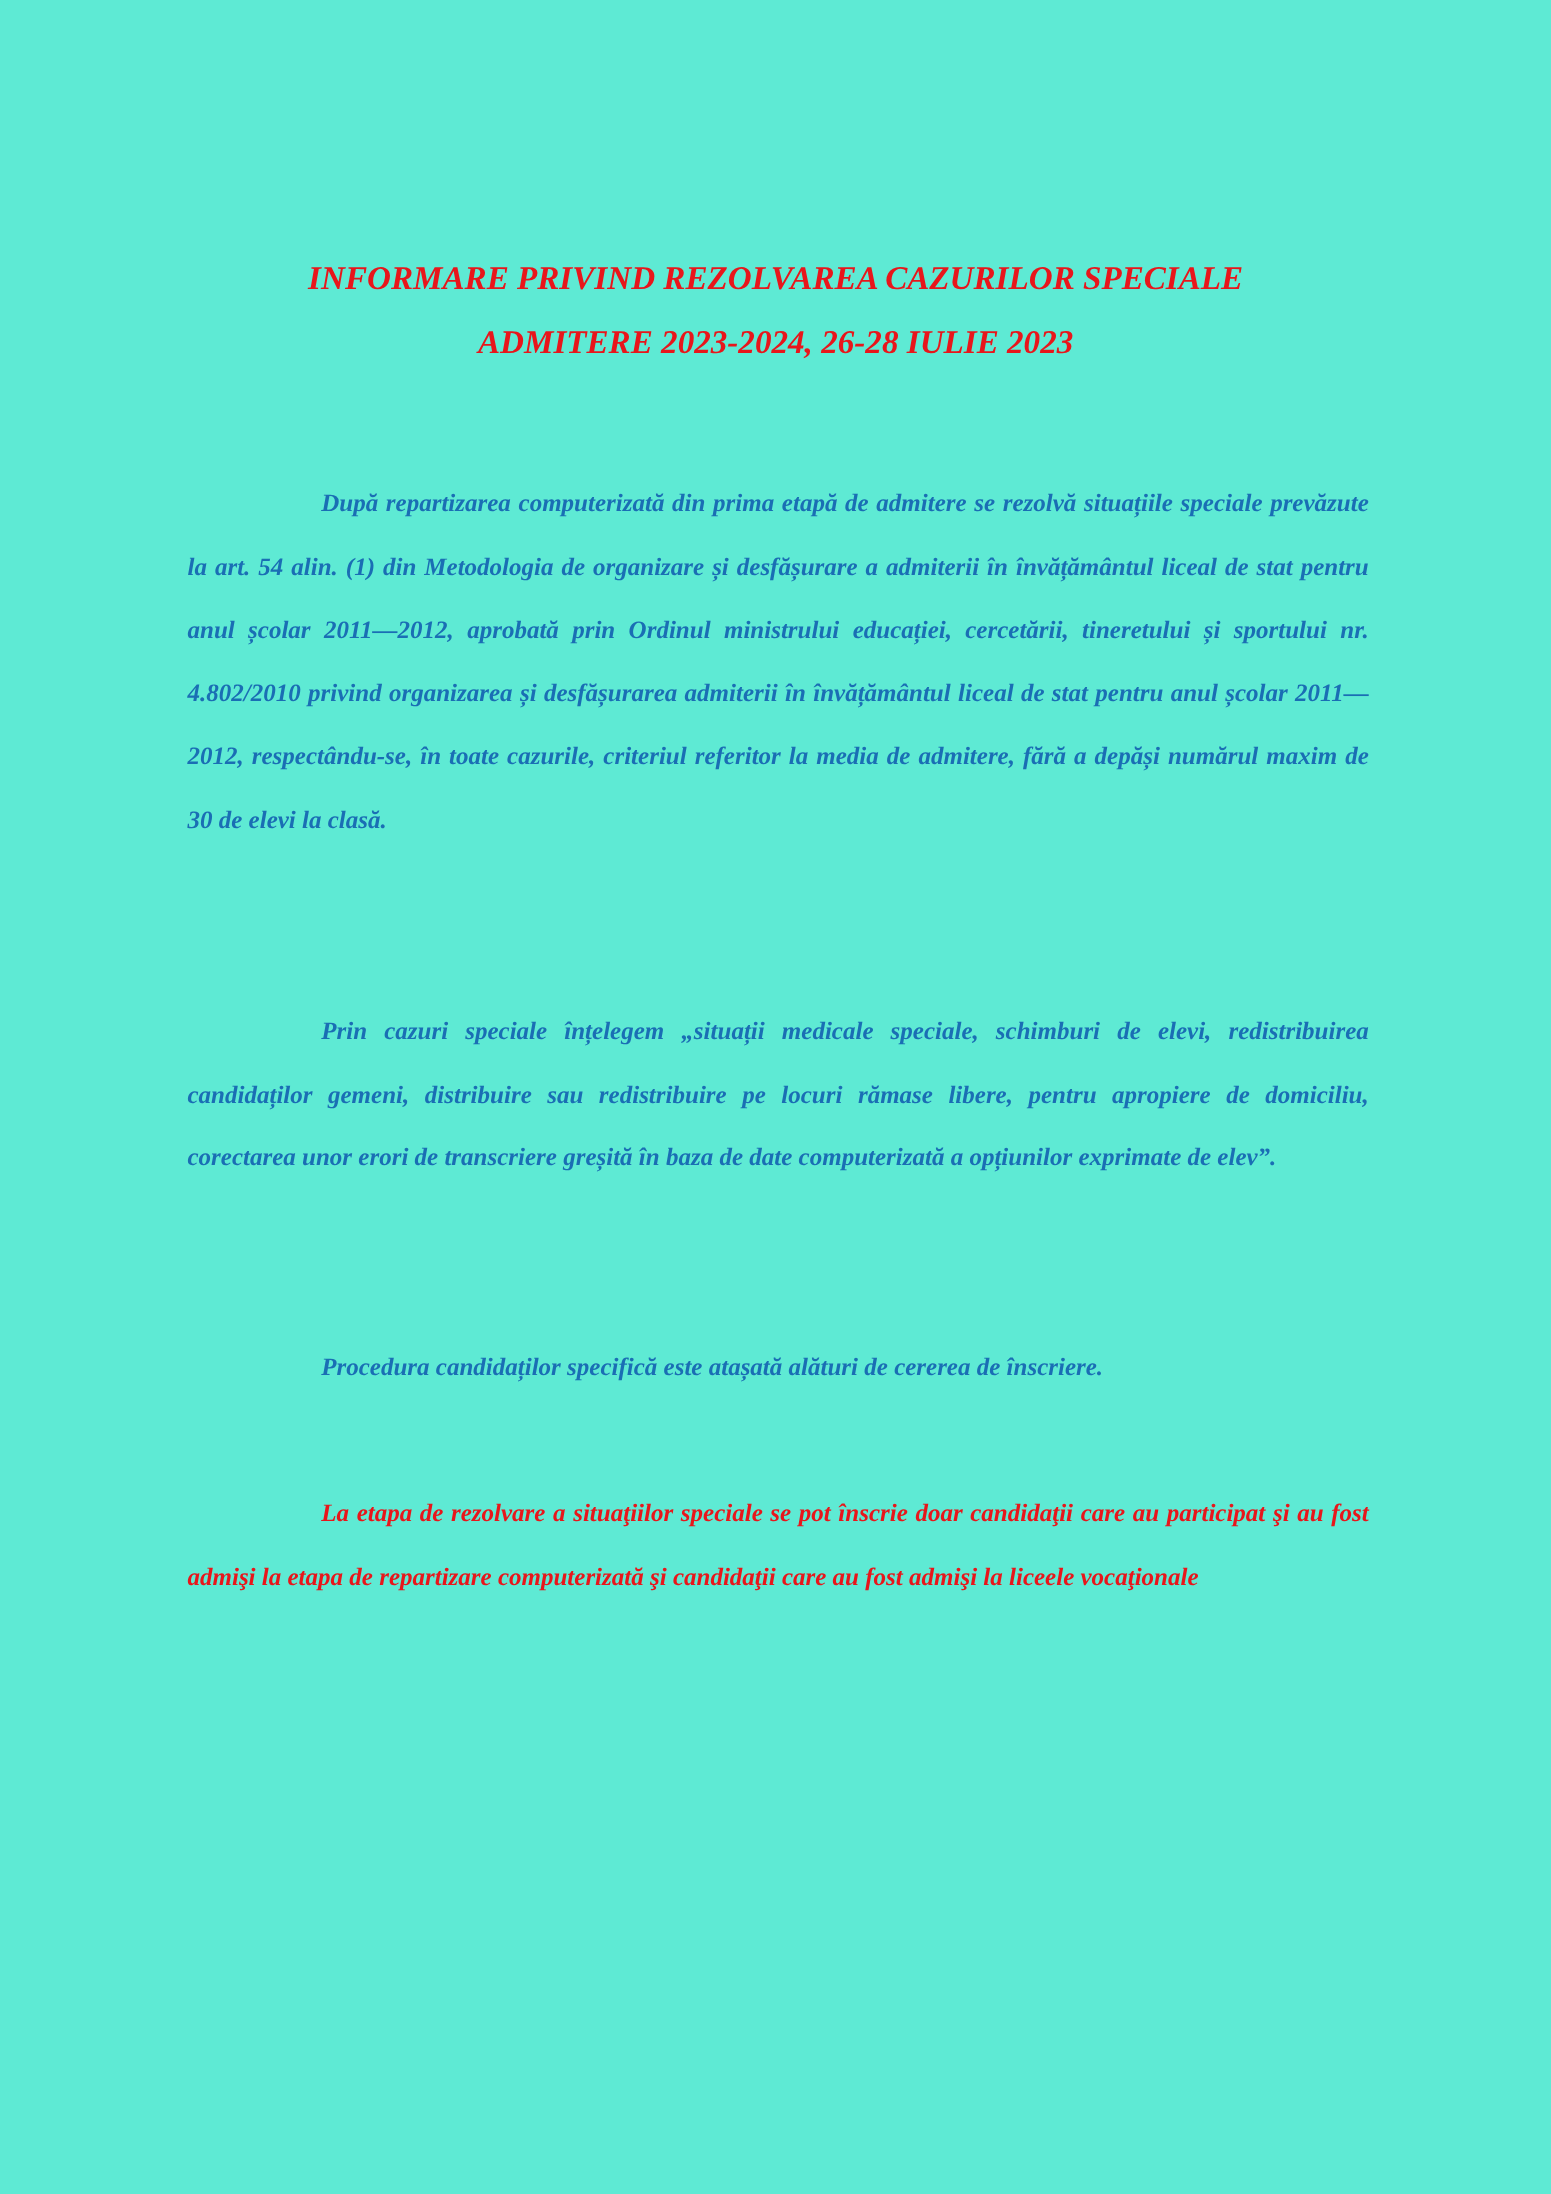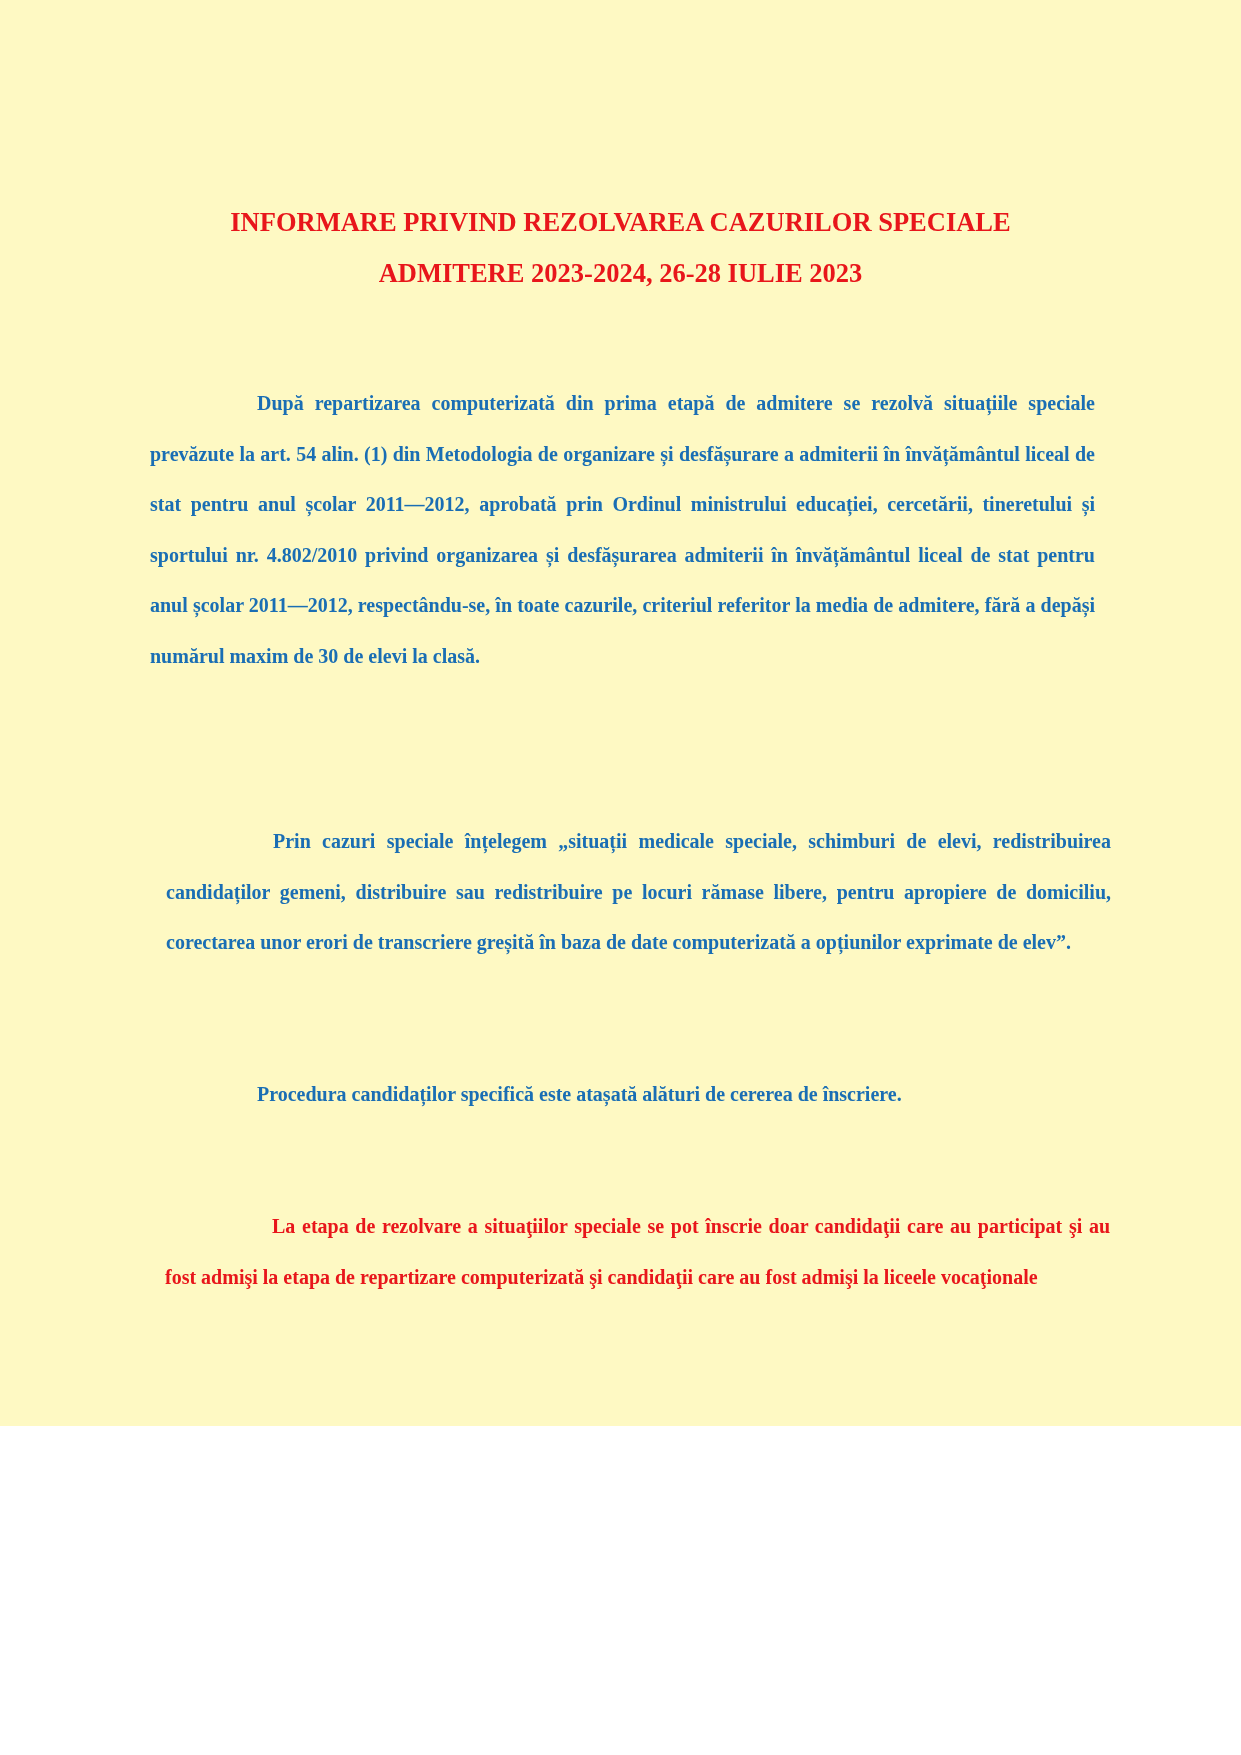--- a/index.html
+++ b/index.html
@@ -12,22 +12,23 @@
       height: 1755px;
       position: relative;
       overflow: hidden;
       font-family: "Liberation Serif", "DejaVu Serif", serif;
       font-weight: bold;
     }
     .page {
       position: absolute;
       left: 0; top: 0;
       width: 1241px;
-      height: 1426px;
-      background: #fef9c3;
+      height: 1755px;
+      background: #5eead4;
+      font-style: italic;
     }
     .title {
       position: absolute;
       left: 0;
       width: 1241px;
       text-align: center;
       color: #e8161b;
       font-size: 26.5px;
       letter-spacing: 0px;
       white-space: nowrap;
@@ -51,16 +52,16 @@
     .p4 { top: 1186px; }
   </style>
 </head>
 <body>
 
 <div class="page">
   <div class="title l1">INFORMARE PRIVIND REZOLVAREA CAZURILOR SPECIALE</div>
   <div class="title l2">ADMITERE 2023-2024, 26-28 IULIE 2023</div>
 
   <p class="para blue p1" style="margin:0;">După repartizarea computerizată din prima etapă de admitere se rezolvă situațiile speciale prevăzute la art. 54 alin. (1) din Metodologia de organizare și desfășurare a admiterii în învățământul liceal de stat pentru anul școlar 2011—2012, aprobată prin Ordinul ministrului educației, cercetării, tineretului și sportului nr. 4.802/2010 privind organizarea și desfășurarea admiterii în învățământul liceal de stat pentru anul școlar 2011—2012, respectându-se, în toate cazurile, criteriul referitor la media de admitere, fără a depăși numărul maxim de 30 de elevi la clasă.</p>
-  <p class="para blue p2" style="margin:16px;">Prin cazuri speciale înțelegem „situații medicale speciale, schimburi de elevi, redistribuirea candidaților gemeni, distribuire sau redistribuire pe locuri rămase libere, pentru apropiere de domiciliu, corectarea unor erori de transcriere greșită în baza de date computerizată a opțiunilor exprimate de elev”.</p>
+  <p class="para blue p2" style="margin:0;">Prin cazuri speciale înțelegem „situații medicale speciale, schimburi de elevi, redistribuirea candidaților gemeni, distribuire sau redistribuire pe locuri rămase libere, pentru apropiere de domiciliu, corectarea unor erori de transcriere greșită în baza de date computerizată a opțiunilor exprimate de elev”.</p>
   <p class="para blue p3" style="margin:0;">Procedura candidaților specifică este atașată alături de cererea de înscriere.</p>
-  <p class="para red p4" style="margin:15px;">La etapa de rezolvare a situaţiilor speciale se pot înscrie doar candidaţii care au participat şi au fost admişi la etapa de repartizare computerizată şi candidaţii care au fost admişi la liceele vocaţionale</p>
+  <p class="para red p4" style="margin:0;">La etapa de rezolvare a situaţiilor speciale se pot înscrie doar candidaţii care au participat şi au fost admişi la etapa de repartizare computerizată şi candidaţii care au fost admişi la liceele vocaţionale</p>
 </div>
 
 </body></html>

